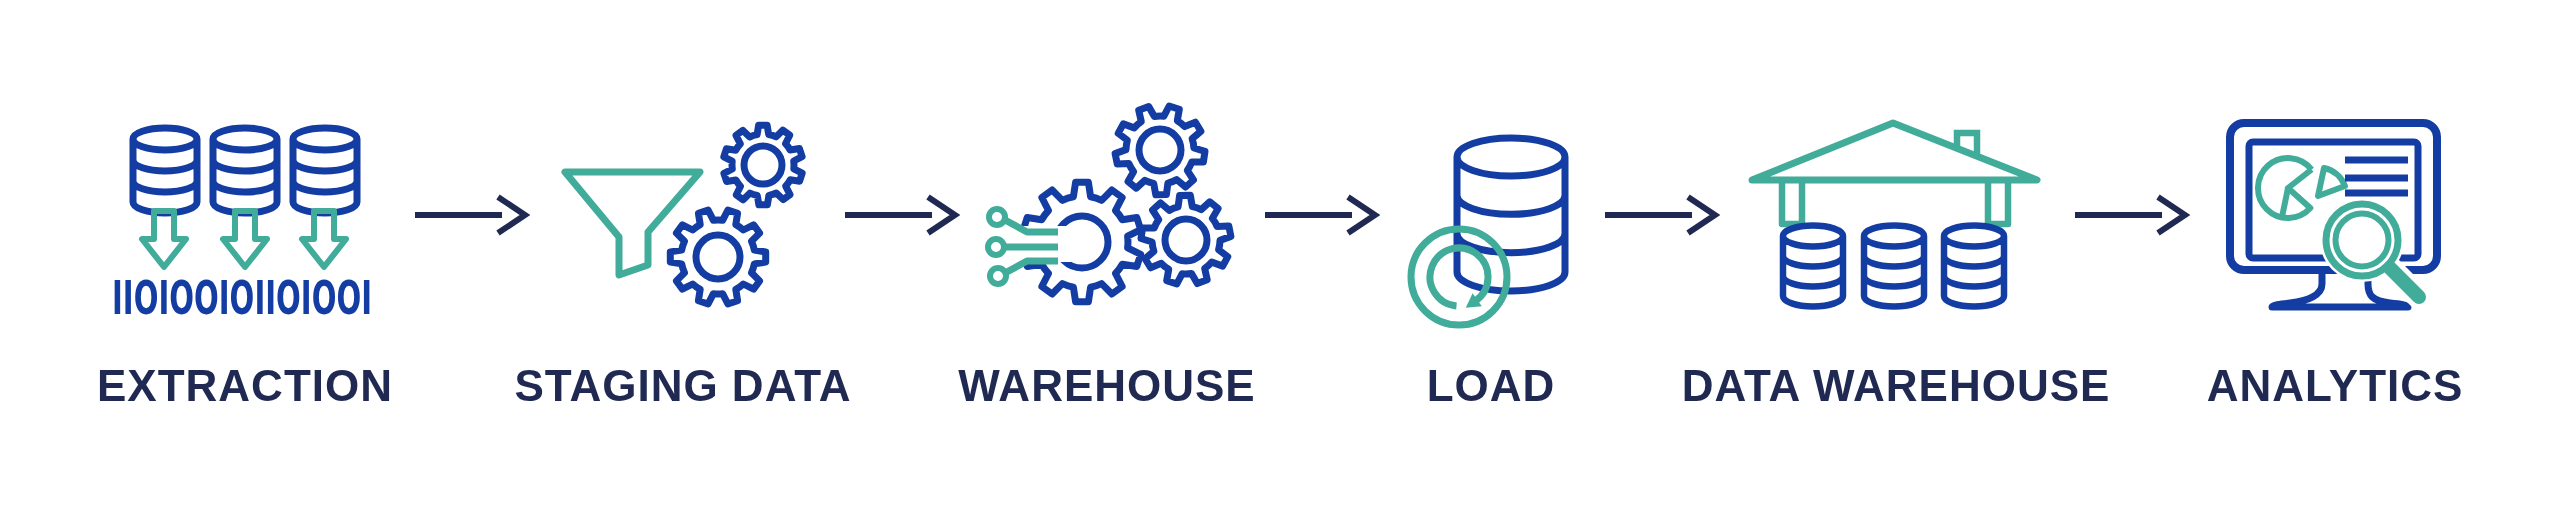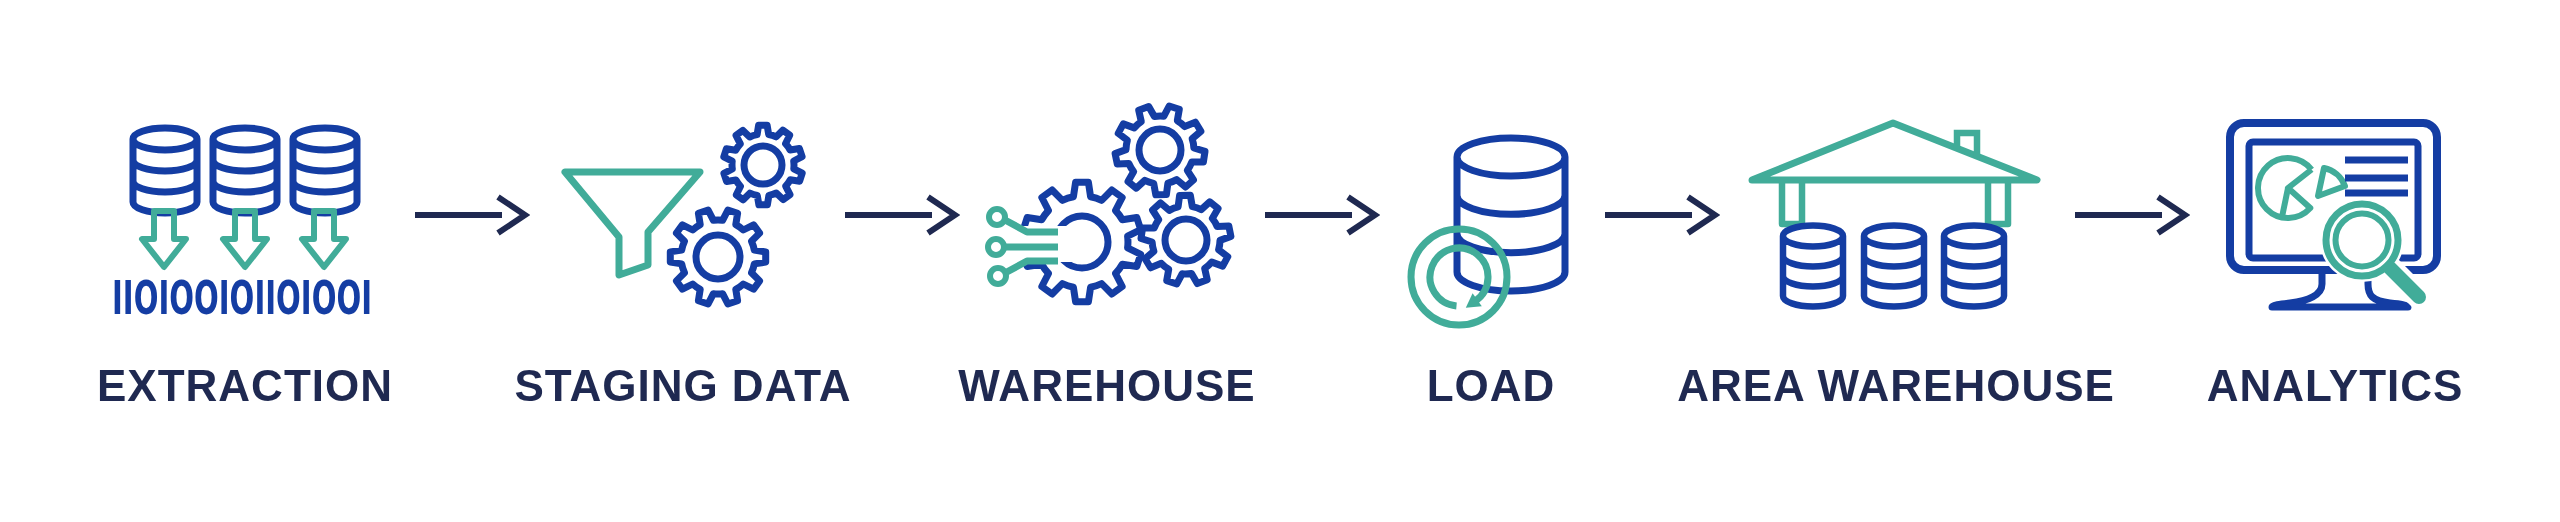--- a/index.html
+++ b/index.html
@@ -116,21 +116,21 @@
     <path class="st" stroke-width="7" stroke-linejoin="round" d="M1752,180 L1893,123 L2037,180 Z"></path>
     <path class="st" stroke-width="6.5" d="M1957,149 V133 H1977 V157"></path>
     <path class="st" stroke-width="6.5" stroke-linejoin="round" d="M1782,181 V224 H1802 V181"></path>
     <path class="st" stroke-width="6.5" stroke-linejoin="round" d="M1988,181 V224 H2008 V181"></path>
     <g>
       <path class="sb" stroke-width="6.5" d="M1783,236 A30,10.5 0 1 1 1843,236 A30,10.5 0 1 1 1783,236 M1783,236 L1783,296 M1843,236 L1843,296 M1783,256 A30,10.5 0 0 0 1843,256 M1783,276 A30,10.5 0 0 0 1843,276 M1783,296 A30,10.5 0 0 0 1843,296"></path>
       <path class="sb" stroke-width="6.5" d="M1864,236 A30,10.5 0 1 1 1924,236 A30,10.5 0 1 1 1864,236 M1864,236 L1864,296 M1924,236 L1924,296 M1864,256 A30,10.5 0 0 0 1924,256 M1864,276 A30,10.5 0 0 0 1924,276 M1864,296 A30,10.5 0 0 0 1924,296"></path>
       <path class="sb" stroke-width="6.5" d="M1944,236 A30,10.5 0 1 1 2004,236 A30,10.5 0 1 1 1944,236 M1944,236 L1944,296 M2004,236 L2004,296 M1944,256 A30,10.5 0 0 0 2004,256 M1944,276 A30,10.5 0 0 0 2004,276 M1944,296 A30,10.5 0 0 0 2004,296"></path>
     </g>
   </svg>
-  <div class="stage-label" style="left:1646px">AREA WAREHOUSE</div>
+  <div class="stage-label" style="left:1646px">DATA WAREHOUSE</div>
 </div>
 
 <svg class="arrow-svg" style="left:2072px;top:190px" width="118" height="50" viewBox="0 0 118 50">
   <line class="sn" stroke-width="6" x1="3" y1="25" x2="90" y2="25"></line>
   <polyline class="sn" stroke-width="6" points="86,7 113,25 86,43"></polyline>
 </svg>
 
 <div>
   <svg class="icon-svg" style="left:2215px;top:110px" width="240" height="210" viewBox="2215 110 240 210">
     <rect class="sb" stroke-width="8" x="2230" y="123" width="207" height="147" rx="14"></rect>

